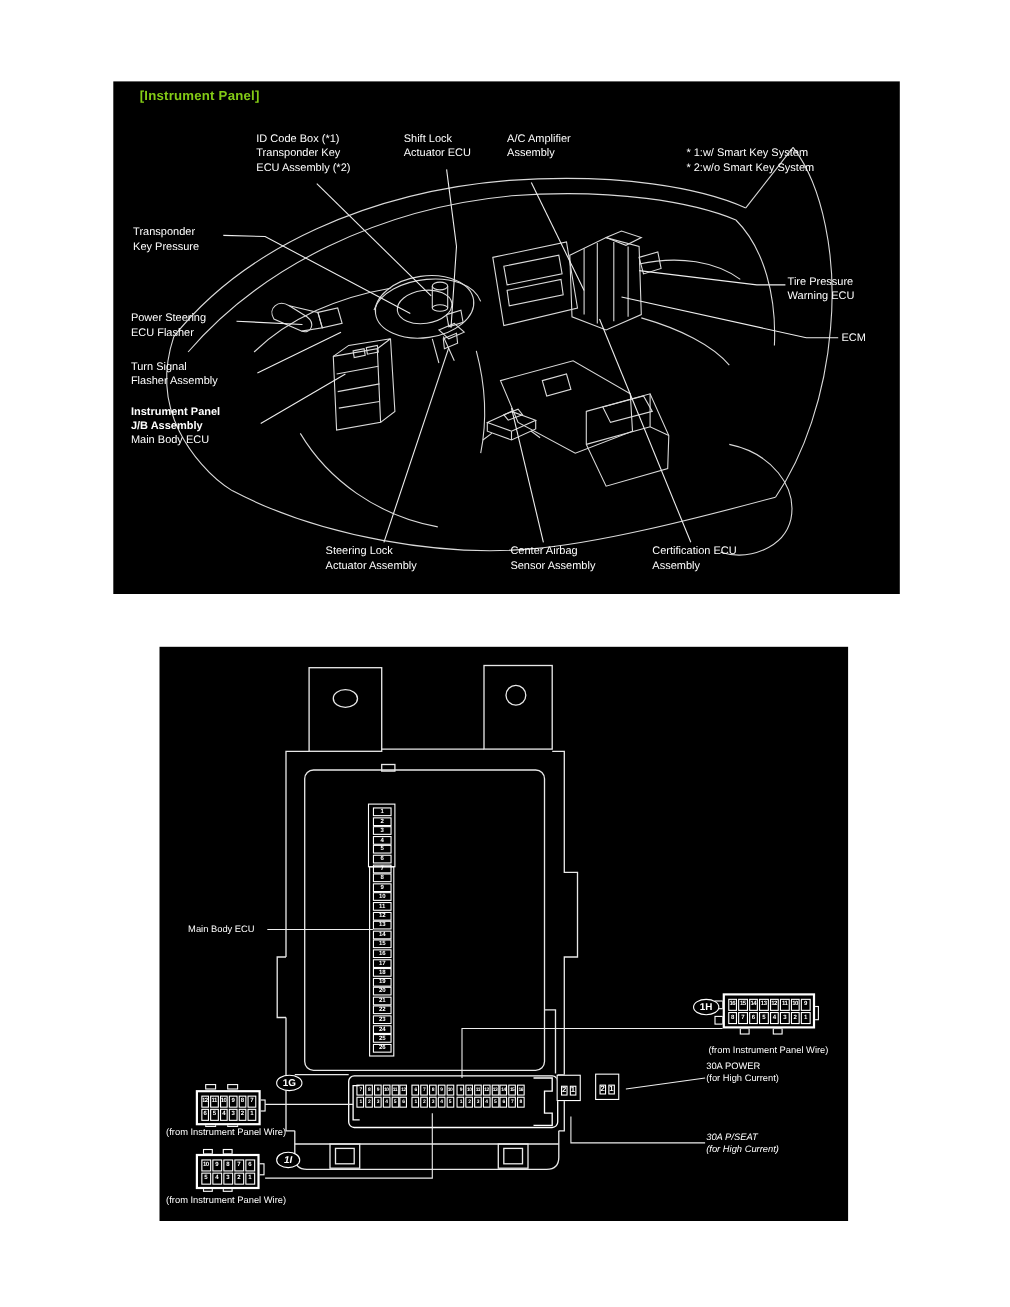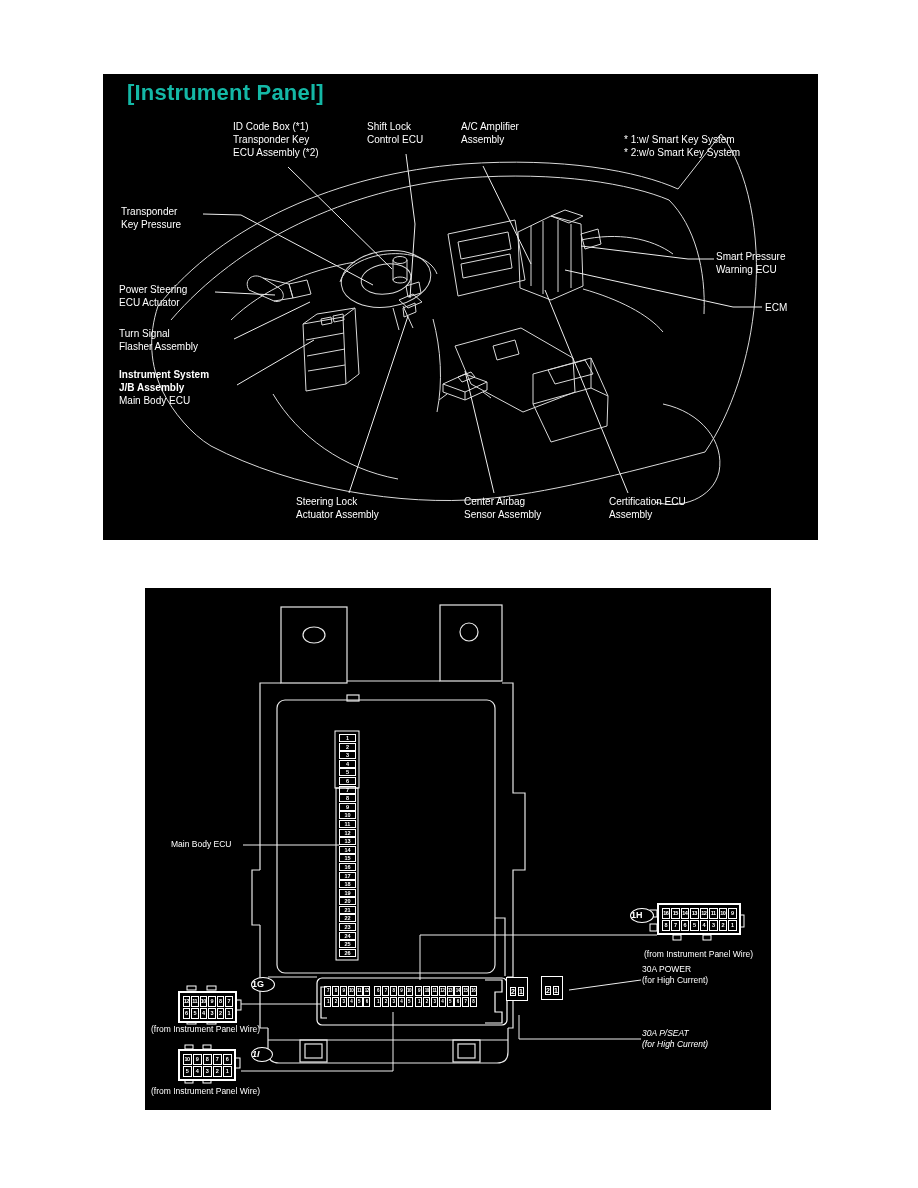--- a/index.html
+++ b/index.html
@@ -2,27 +2,27 @@
 <html><head>
 <meta charset="utf-8">
 <style>
   html,body{margin:0;padding:0;}
   body{width:918px;height:1188px;background:#ffffff;position:relative;
        font-family:"Liberation Sans",sans-serif;}
   .panel{position:absolute;background:#000;overflow:hidden;}
   #panel1{left:103px;top:74px;width:715px;height:466px;}
   #panel2{left:145px;top:588px;width:626px;height:522px;}
   svg.art{position:absolute;left:0;top:0;}
-  .title{position:absolute;left:8px;top:6px;color:#14b8a6;font-size:22px;font-weight:bold;
+  .title{position:absolute;left:8px;top:6px;color:#84cc16;font-size:12px;font-weight:bold;
          letter-spacing:0.2px;padding-left:16px;}
   .lbl{position:absolute;color:#fff;font-size:10px;line-height:13px;white-space:nowrap;}
   .lbl.bold{font-weight:bold;}
   .lbl2{position:absolute;color:#fff;font-size:8.5px;line-height:11px;white-space:nowrap;}
   .circ{position:absolute;color:#fff;border:1px solid #fff;border-radius:50%;
-        font-size:9px;font-weight:bold;line-height:13px;background:#000;}
+        font-size:9px;font-weight:bold;text-align:center;line-height:13px;background:#000;}
   #circ1g{left:106px;top:389px;width:22px;height:13px;}
   #circ1h{left:485px;top:320px;width:22px;height:13px;}
   #circ1i{left:106px;top:459px;width:20px;height:13px;font-style:italic;}
   .strip{position:absolute;left:194px;top:146px;}
   .strip .cell{display:block;width:15px;height:6px;border:1px solid #fff;margin-bottom:0.6px;
         color:#fff;font-size:5.5px;line-height:6px;text-align:center;font-weight:bold;}
   .conn{position:absolute;border:2px solid #fff;padding:2px;background:#000;}
   .row{display:flex;}
   .conn .cell,.sect .cell{border:1px solid #fff;color:#fff;text-align:center;font-weight:bold;
         letter-spacing:-0.5px;overflow:hidden;}
@@ -133,65 +133,65 @@
 
   <div class="title">[Instrument Panel]</div>
 
   <div class="lbl" style="left:130px;top:46px">
       <div class="ln">ID Code Box (*1)</div>
       <div class="ln">Transponder Key</div>
       <div class="ln">ECU Assembly (*2)</div>
     </div>
   <div class="lbl" style="left:264px;top:46px">
       <div class="ln">Shift Lock</div>
-      <div class="ln">Control ECU</div>
+      <div class="ln">Actuator ECU</div>
     </div>
   <div class="lbl" style="left:358px;top:46px">
       <div class="ln">A/C Amplifier</div>
       <div class="ln">Assembly</div>
     </div>
   <div class="lbl" style="left:521px;top:59px">
       <div class="ln">* 1:w/ Smart Key System</div>
       <div class="ln">* 2:w/o Smart Key System</div>
     </div>
   <div class="lbl" style="left:18px;top:131px">
       <div class="ln">Transponder</div>
       <div class="ln">Key Pressure</div>
     </div>
   <div class="lbl" style="left:16px;top:209px">
       <div class="ln">Power Steering</div>
-      <div class="ln">ECU Actuator</div>
+      <div class="ln">ECU Flasher</div>
     </div>
   <div class="lbl" style="left:16px;top:253px">
       <div class="ln">Turn Signal</div>
       <div class="ln">Flasher Assembly</div>
     </div>
   <div class="lbl bold" style="left:16px;top:294px">
-      <div class="ln">Instrument System</div>
+      <div class="ln">Instrument Panel</div>
       <div class="ln">J/B Assembly</div>
     </div>
   <div class="lbl" style="left:16px;top:320px">
       <div class="ln">Main Body ECU</div>
     </div>
   <div class="lbl" style="left:613px;top:176px">
-      <div class="ln">Smart Pressure</div>
+      <div class="ln">Tire Pressure</div>
       <div class="ln">Warning ECU</div>
     </div>
   <div class="lbl" style="left:662px;top:227px">
       <div class="ln">ECM</div>
     </div>
   <div class="lbl" style="left:193px;top:421px">
       <div class="ln">Steering Lock</div>
       <div class="ln">Actuator Assembly</div>
     </div>
   <div class="lbl" style="left:361px;top:421px">
       <div class="ln">Center Airbag</div>
       <div class="ln">Sensor Assembly</div>
     </div>
-  <div class="lbl" style="left:506px;top:421px">
+  <div class="lbl" style="left:490px;top:421px">
       <div class="ln">Certification ECU</div>
       <div class="ln">Assembly</div>
     </div>
 </div>
 
 <div class="panel" id="panel2">
   <svg class="art" width="626" height="522" viewBox="0 0 626 522">
     <g stroke="#e8e8e8" fill="none" stroke-width="1.2">
       <rect x="136" y="19" width="66" height="76"></rect>
       <ellipse cx="169" cy="47" rx="11" ry="8"></ellipse>

